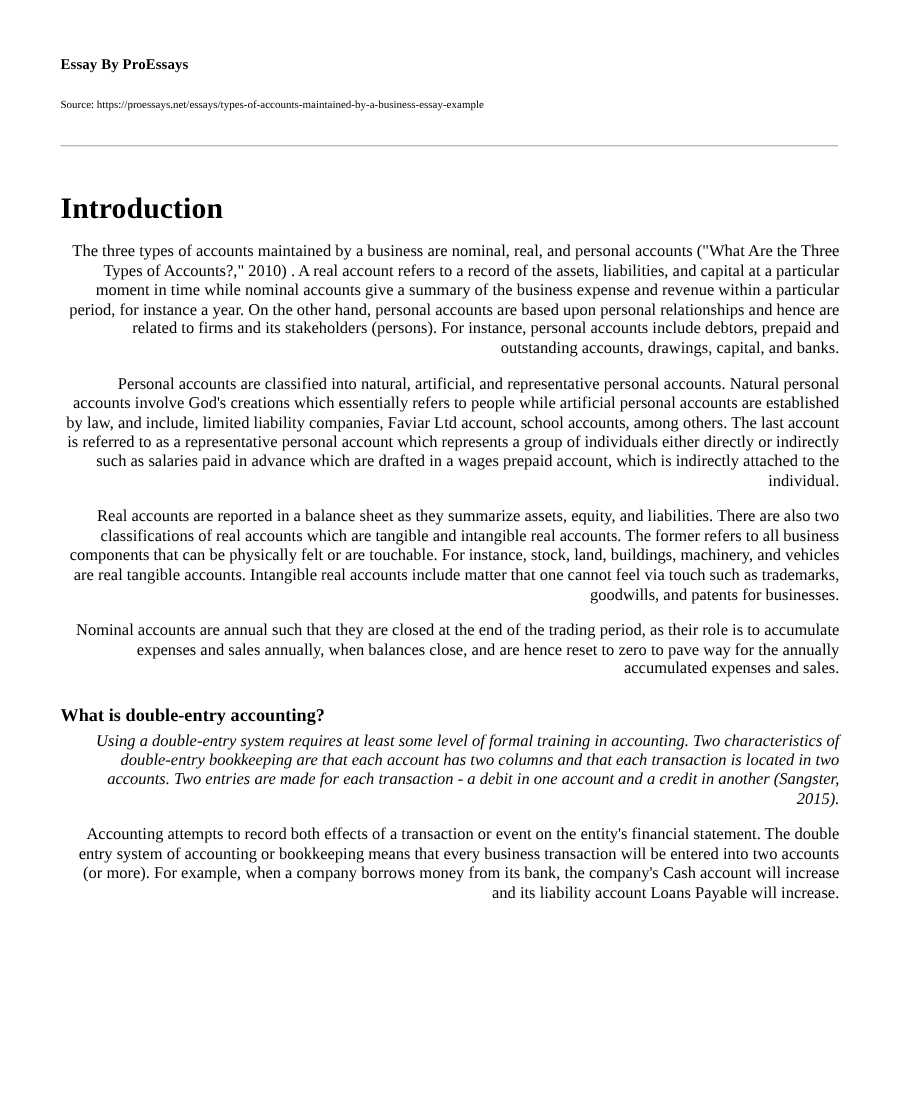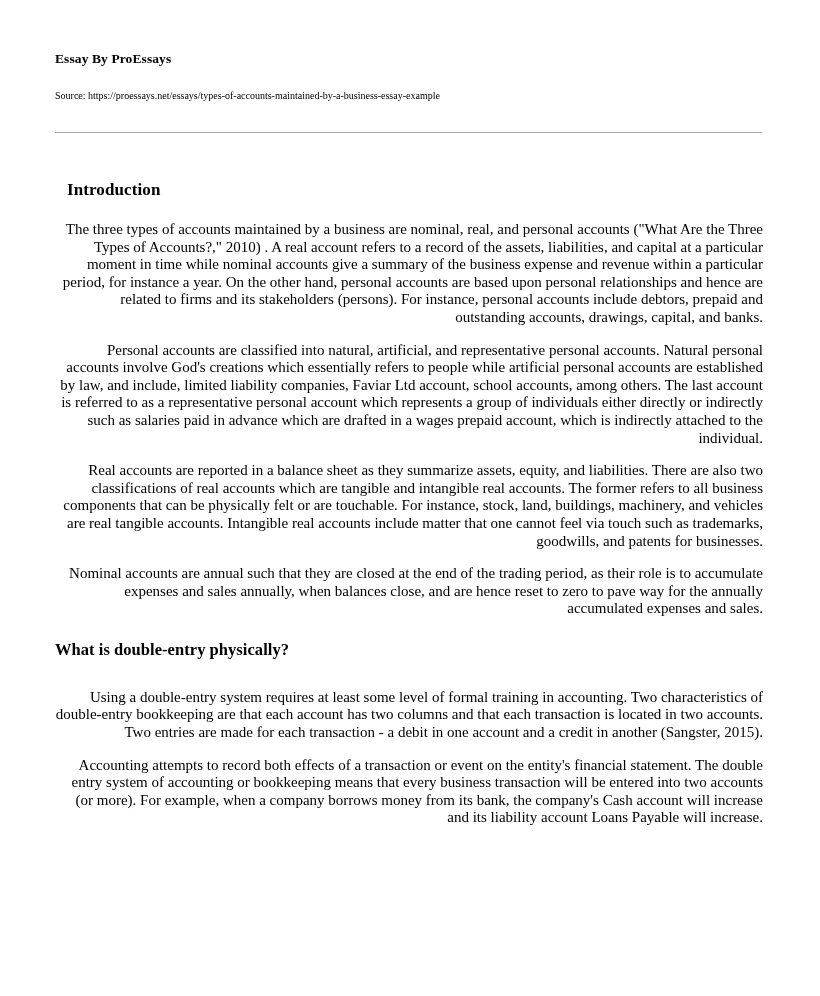--- a/index.html
+++ b/index.html
@@ -50,23 +50,23 @@
     height: 0;
   }
   .doc-title {
     font-size: 13.5px;
     font-weight: bold;
     margin-top: 21px;
     line-height: 17px;
     letter-spacing: 0.05px;
   }
   h1.heading-1 {
-    font-size: 17px;
+    font-size: 27px;
     font-weight: bold;
-    margin: 12px;
+    margin: 0;
     margin-top: 42px;
     line-height: 29px;
     letter-spacing: 0.1px;
   }
   h2.heading-2 {
     font-size: 16.5px;
     font-weight: bold;
     margin: 0;
     margin-top: 21px;
     line-height: 21px;
@@ -76,21 +76,22 @@
     font-size: 15px;
     line-height: 17.6px;
     margin: 0;
     margin-top: 15px;
     text-align: right;
   }
   p.body-par.first-after-h1 {
     margin-top: 17px;
   }
   p.body-par.first-after-h2 {
-    margin-top: 29px;
+    margin-top: 6px;
+    font-style: italic;
   }
 </style>
 </head>
 <body>
 
 <div class="page">
   <div class="content">
 
     <div class="site-header">Essay By ProEssays</div>
 
@@ -102,21 +103,21 @@
     <h1 class="heading-1">Introduction</h1>
 
     <p class="body-par first-after-h1">The three types of accounts maintained by a business are nominal, real, and personal accounts ("What Are the Three Types of Accounts?," 2010) . A real account refers to a record of the assets, liabilities, and capital at a particular moment in time while nominal accounts give a summary of the business expense and revenue within a particular period, for instance a year. On the other hand, personal accounts are based upon personal relationships and hence are related to firms and its stakeholders (persons). For instance, personal accounts include debtors, prepaid and outstanding accounts, drawings, capital, and banks.</p>
 
     <p class="body-par">Personal accounts are classified into natural, artificial, and representative personal accounts. Natural personal accounts involve God's creations which essentially refers to people while artificial personal accounts are established by law, and include, limited liability companies, Faviar Ltd account, school accounts, among others. The last account is referred to as a representative personal account which represents a group of individuals either directly or indirectly such as salaries paid in advance which are drafted in a wages prepaid account, which is indirectly attached to the individual.</p>
 
     <p class="body-par">Real accounts are reported in a balance sheet as they summarize assets, equity, and liabilities. There are also two classifications of real accounts which are tangible and intangible real accounts. The former refers to all business components that can be physically felt or are touchable. For instance, stock, land, buildings, machinery, and vehicles are real tangible accounts. Intangible real accounts include matter that one cannot feel via touch such as trademarks, goodwills, and patents for businesses.</p>
 
     <p class="body-par">Nominal accounts are annual such that they are closed at the end of the trading period, as their role is to accumulate expenses and sales annually, when balances close, and are hence reset to zero to pave way for the annually accumulated expenses and sales.</p>
 
-    <h2 class="heading-2">What is double-entry physically?</h2>
+    <h2 class="heading-2">What is double-entry accounting?</h2>
 
     <p class="body-par first-after-h2">Using a double-entry system requires at least some level of formal training in accounting. Two characteristics of double-entry bookkeeping are that each account has two columns and that each transaction is located in two accounts. Two entries are made for each transaction - a debit in one account and a credit in another (Sangster, 2015).</p>
 
     <p class="body-par">Accounting attempts to record both effects of a transaction or event on the entity's financial statement. The double entry system of accounting or bookkeeping means that every business transaction will be entered into two accounts (or more). For example, when a company borrows money from its bank, the company's Cash account will increase and its liability account Loans Payable will increase.</p>
 
 
   </div>
 </div>
 
 </body></html>

